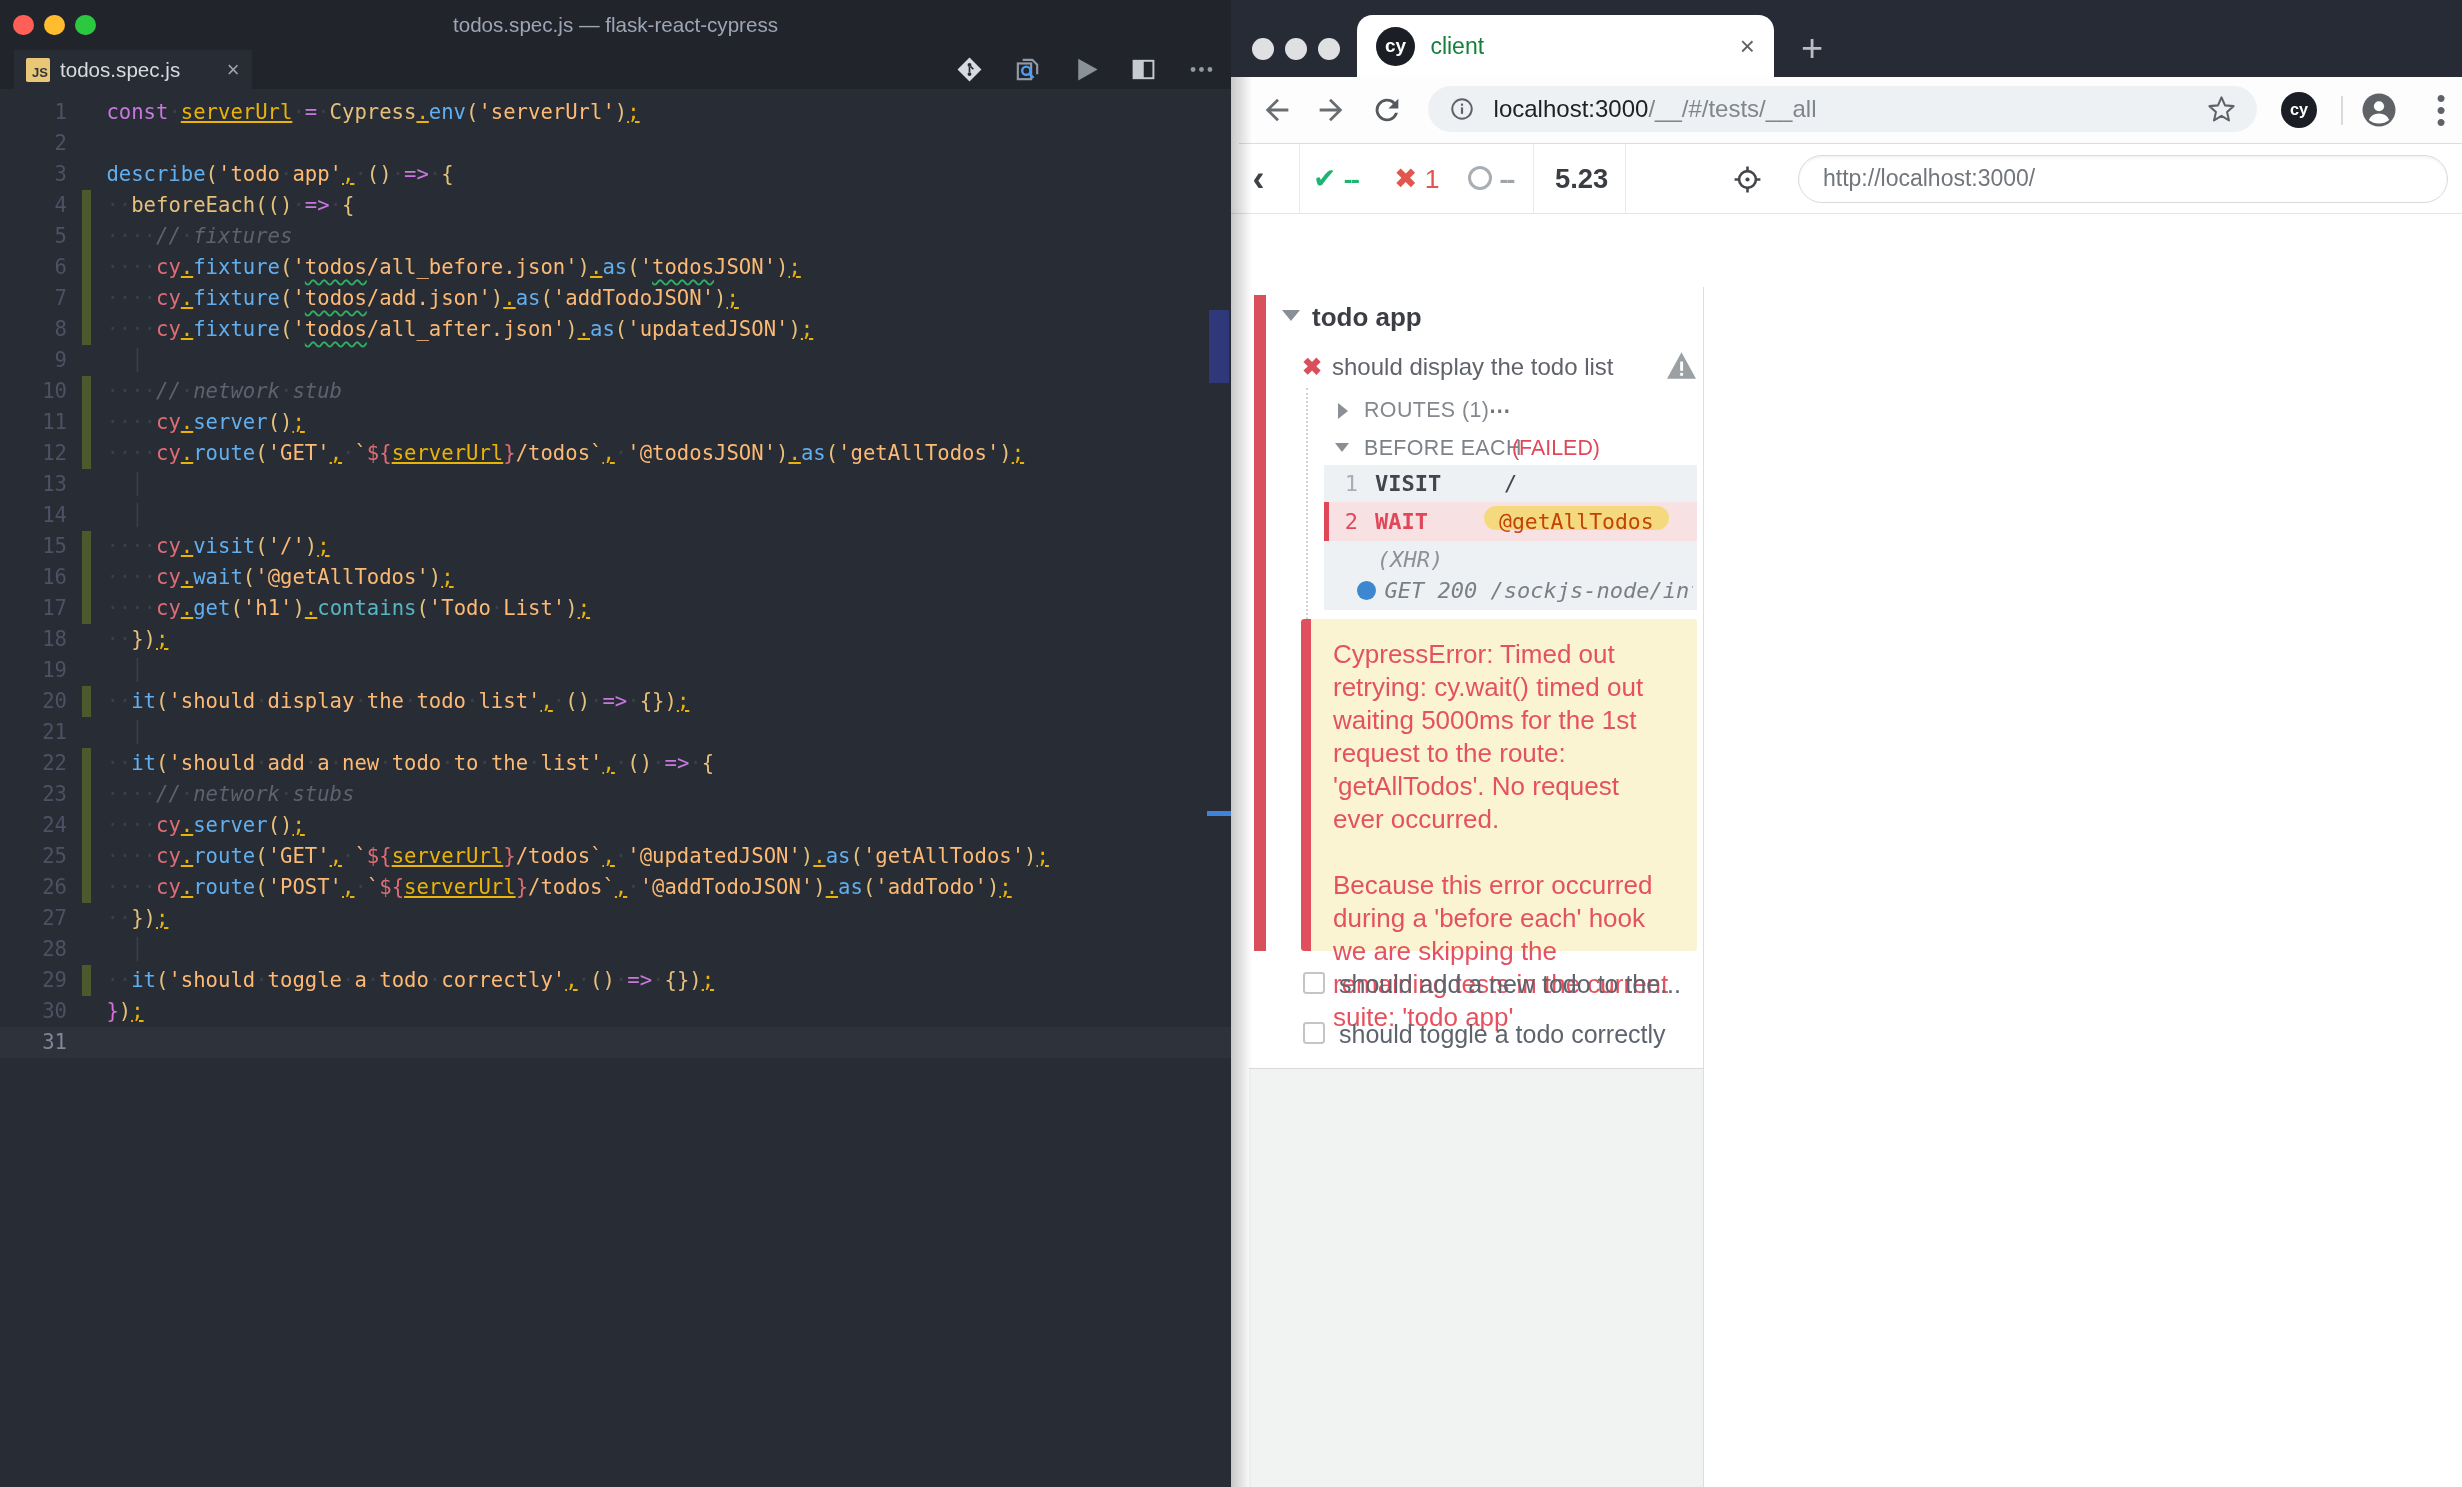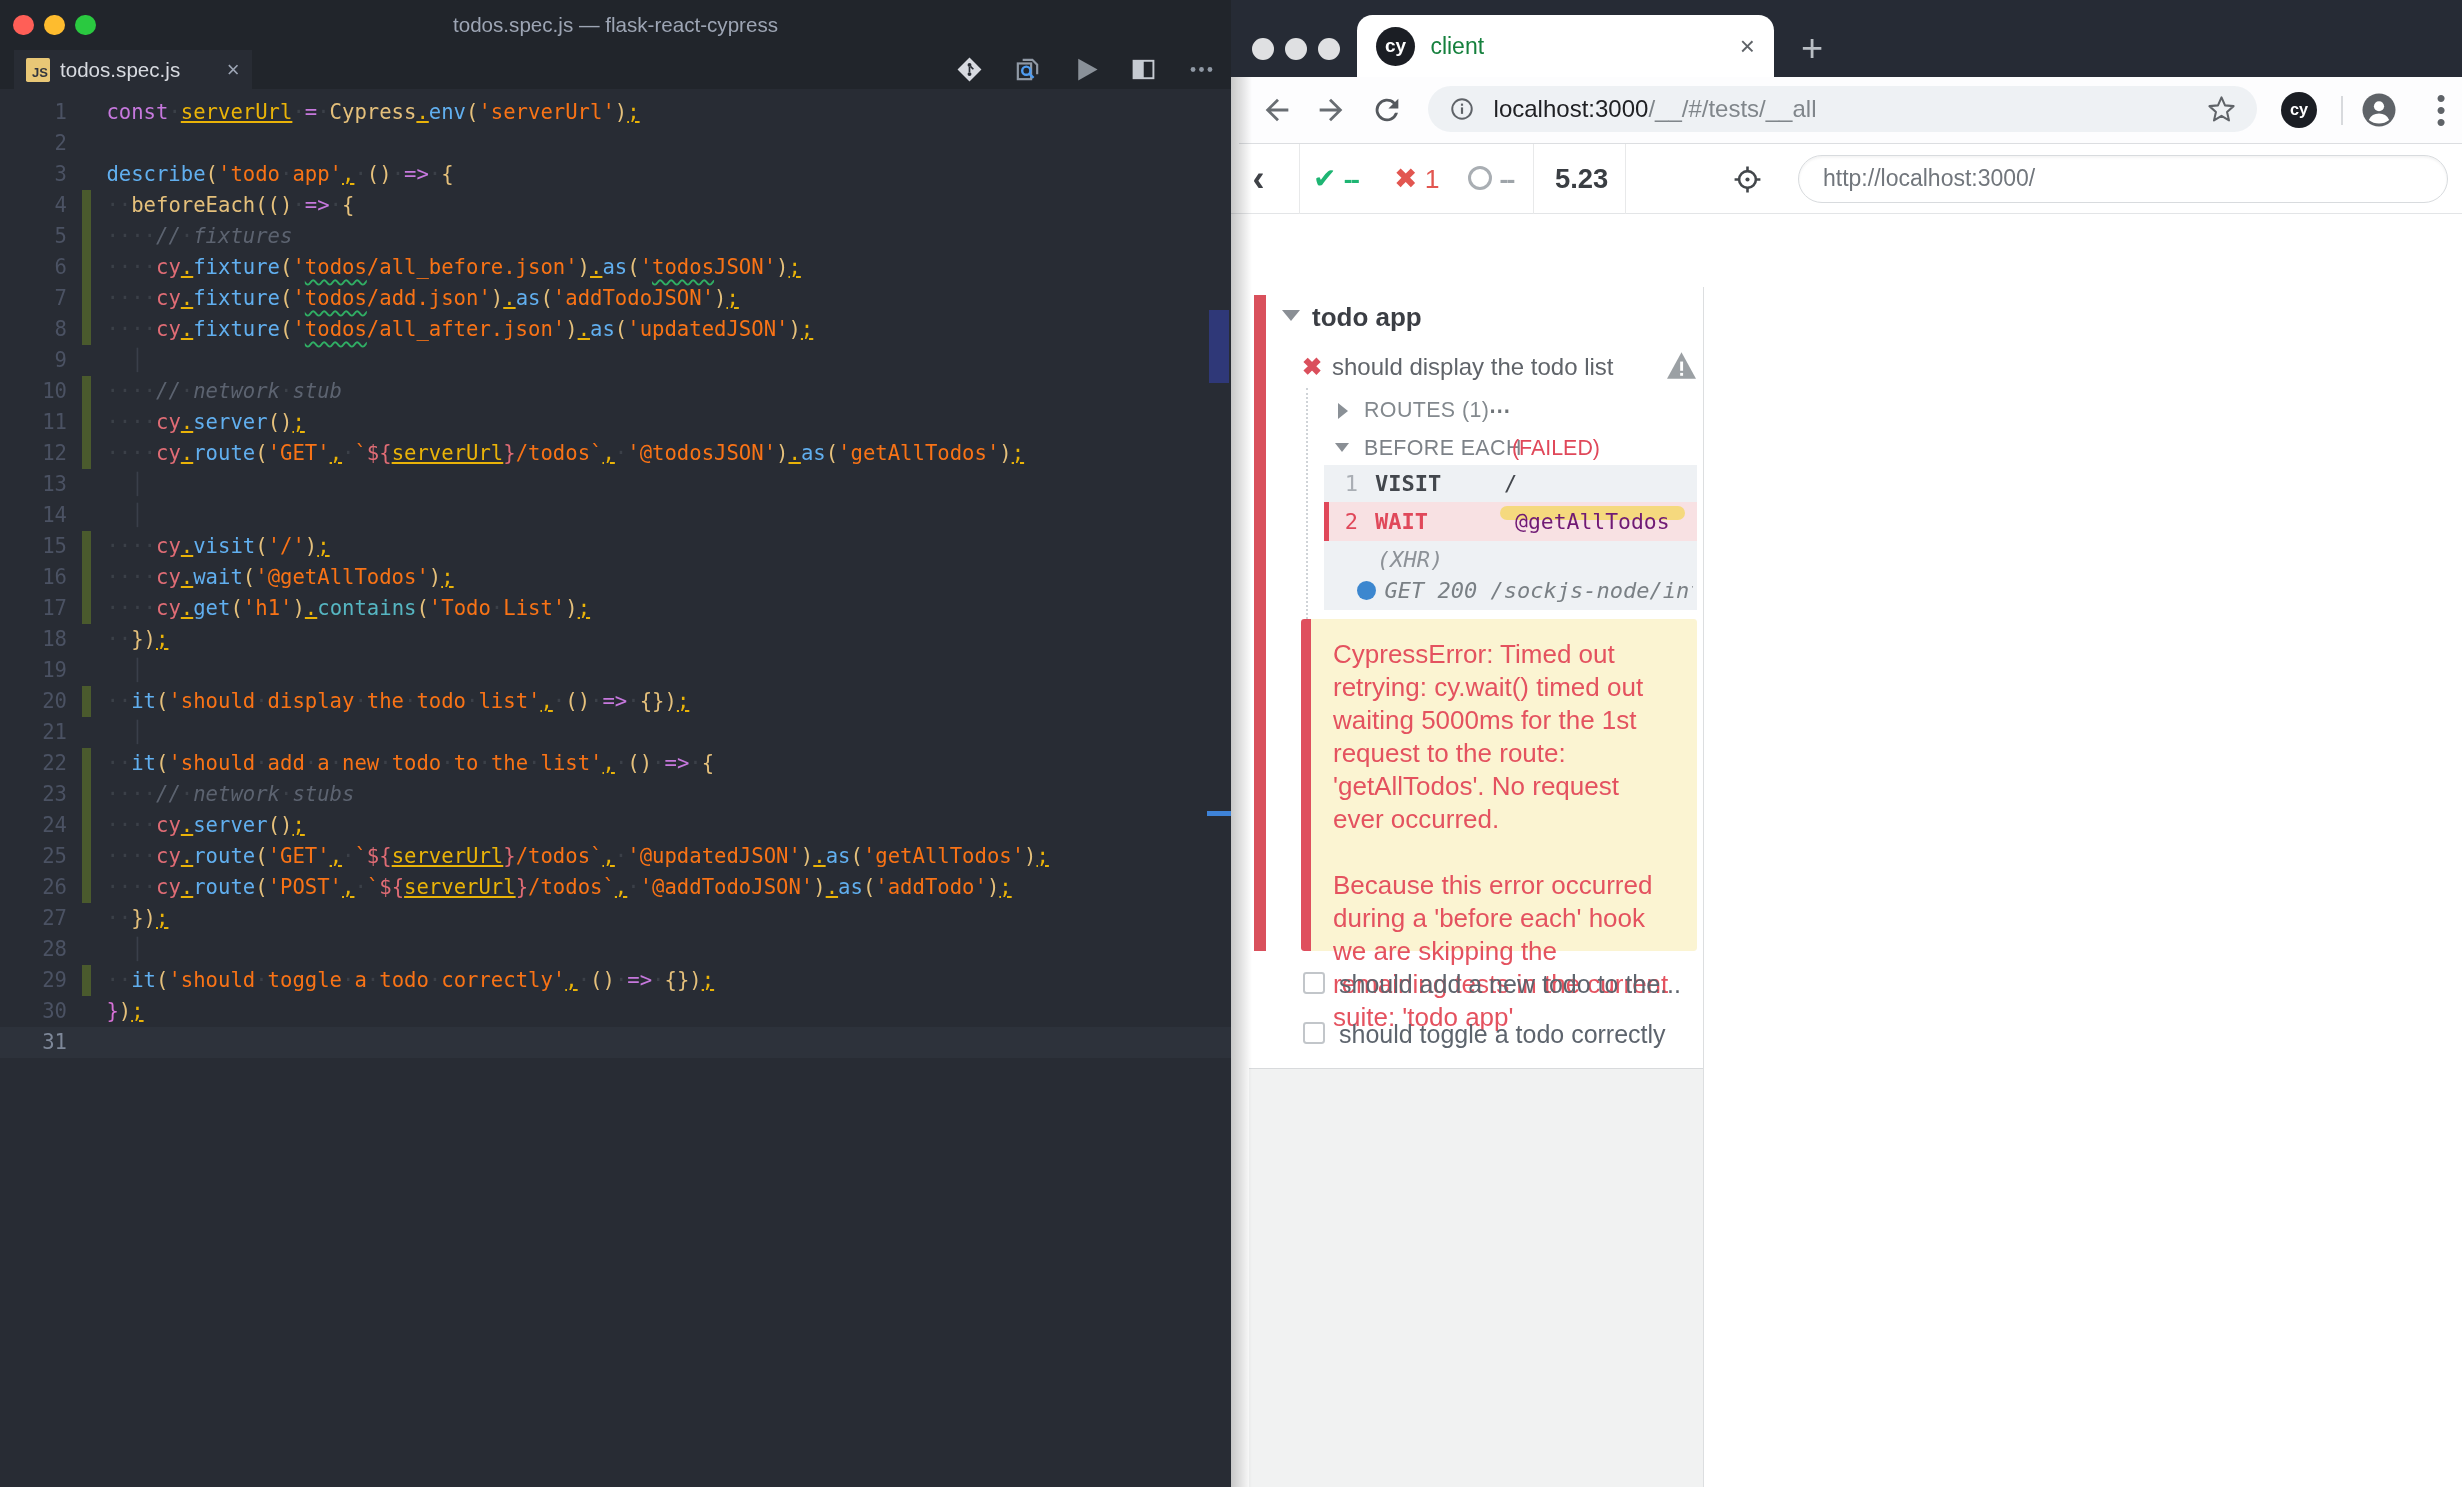--- a/index.html
+++ b/index.html
@@ -27,21 +27,21 @@
                font-family:"DejaVu Sans Mono","Liberation Mono",monospace; font-size:20.6px; }
   .cl { height:31px; line-height:31px; white-space:pre; }
   .cl.active { background:rgba(153,170,199,0.05); }
   .ln { display:inline-block; width:67px; text-align:right; color:#4b5263; }
   .cl.active .ln { color:#7e8899; }
   .git { display:inline-block; width:8.6px; height:31px; vertical-align:top; margin-left:15.4px; }
   .git.added { background:#4a5a2d; }
   .ct { margin-left:15.4px; }
   .tk-k,.tk-o { color:#c678dd; } .tk-v,.tk-p { color:#eab308;text-decoration:underline; }
   .tk-C { color:#e5c07b; } .tk-f { color:#61afef; } .tk-t { color:#56b6c2; }
-  .tk-cy,.tk-e { color:#e06c75; } .tk-s,.tk-su { color:#f97316; }
+  .tk-cy,.tk-e { color:#e06c75; } .tk-s,.tk-su { color:#fdba74; }
   .tk-su { text-decoration:underline; text-decoration-style:wavy; text-decoration-color:#2faf64;
            text-decoration-thickness:1.7px; text-underline-offset:5.1px; }
   .tk-c { color:#5c6370; font-style:italic; } .tk-b { color:#e5c07b; }
   .tk-m { color:#d670d6; }
   .tk-w { color:#3b4048; } .tk-g { color:#3a3f4a; }
   .ruler { position:absolute; right:0; top:89px; width:24px; bottom:0; }
   .ruler .m1 { position:absolute; left:1.7px; right:1.7px; top:132px; height:73px; background:#2f3878; }
   .ruler .m2 { position:absolute; left:0; right:0; top:633px; height:5.1px; background:#3e83d8; }
 
   
@@ -127,22 +127,22 @@
   .connector { position:absolute; left:57px; top:101px; height:563px; border-left:2.6px dotted #cfd3d7; }
   .cmdlog { position:absolute; left:75px; top:178px; width:373px;
             font-family:"DejaVu Sans Mono","Liberation Mono",monospace; font-size:22px; }
   .cmd-row { position:relative; height:37px; line-height:37px; background:#eef1f4; }
   .cmd-num { display:inline-block; width:34px; text-align:right; color:#a9aeb4; }
   .cmd-name { margin-left:17px; font-weight:bold; color:#43474d; }
   .cmd-arg { position:absolute; left:180px; color:#43474d; }
   .cmd-row.failed { background:#f8e1e3; border-left:5.1px solid #e0485a; height:39px; line-height:39px; }
   .cmd-row.failed .cmd-num, .cmd-row.failed .cmd-name { color:#e0485a; }
   .cmd-row.failed .cmd-num { width:29px; }
-  .wait-pill { position:absolute; right:12px; top:4.3px; height:14px; line-height:31px; border-radius:15.4px;
-               background:#f5d97e; color:#701a75; padding:0 15.4px; font-size:21.4px; }
+  .wait-pill { position:absolute; right:28px; top:4.3px; height:24px; line-height:31px; border-radius:15.4px;
+               background:#f5d97e; color:#c2410c; padding:0 15.4px; font-size:21.4px; }
   .xhr-block { position:relative; background:#eef1f4; height:69px; font-style:italic; }
   .xhr-note { position:absolute; left:53px; top:1.7px; height:33px; line-height:33px; color:#8d9298; }
   .xhr-line { position:absolute; left:33px; top:33px; height:34px; line-height:34px; color:#7a8085;
               white-space:nowrap; overflow:hidden; width:336px; }
   .xhr-dot { display:inline-block; width:19px; height:19px; border-radius:50%; background:#3c87cf;
              margin-right:8.6px; vertical-align:-1.7px; }
   .err-box { position:absolute; left:52px; top:332px; width:396px; height:332px; background:#fbf4d2;
              border-left:10.3px solid #df4f5e; border-radius:3.4px; padding:19px 22px; color:#e4525f;
              font-size:26px; line-height:33px; }
   .err-box p + p { margin-top:33px; }

